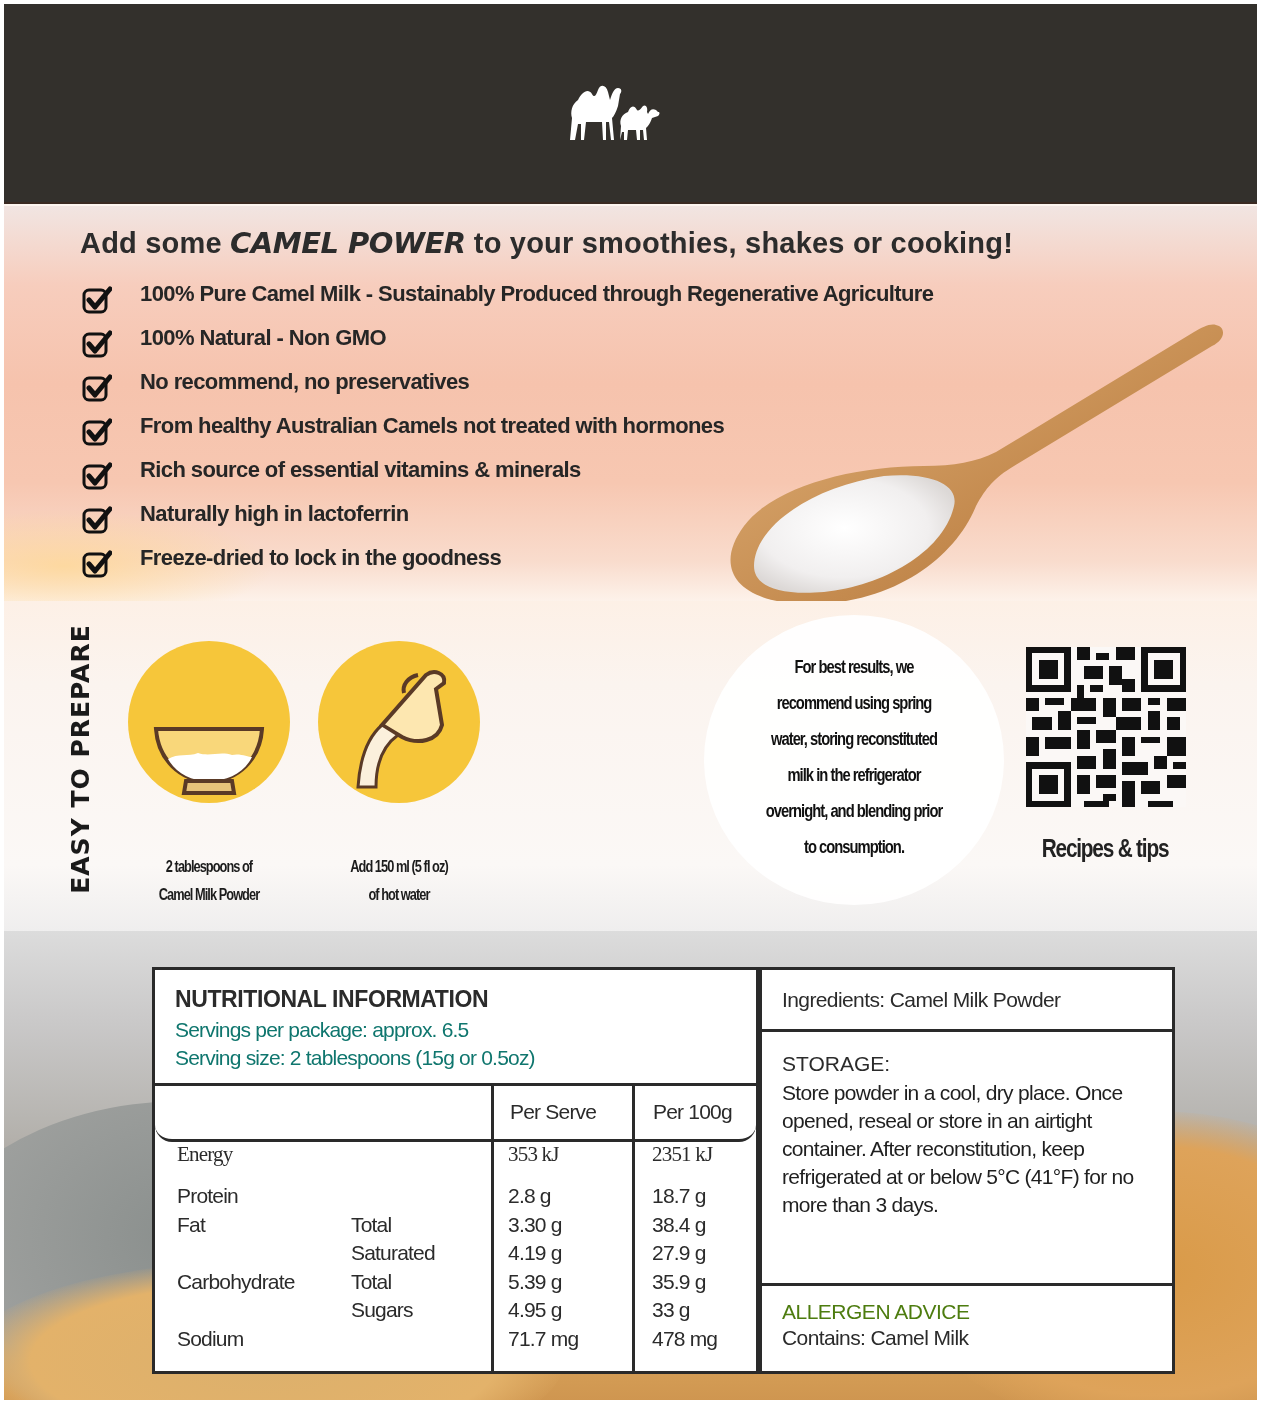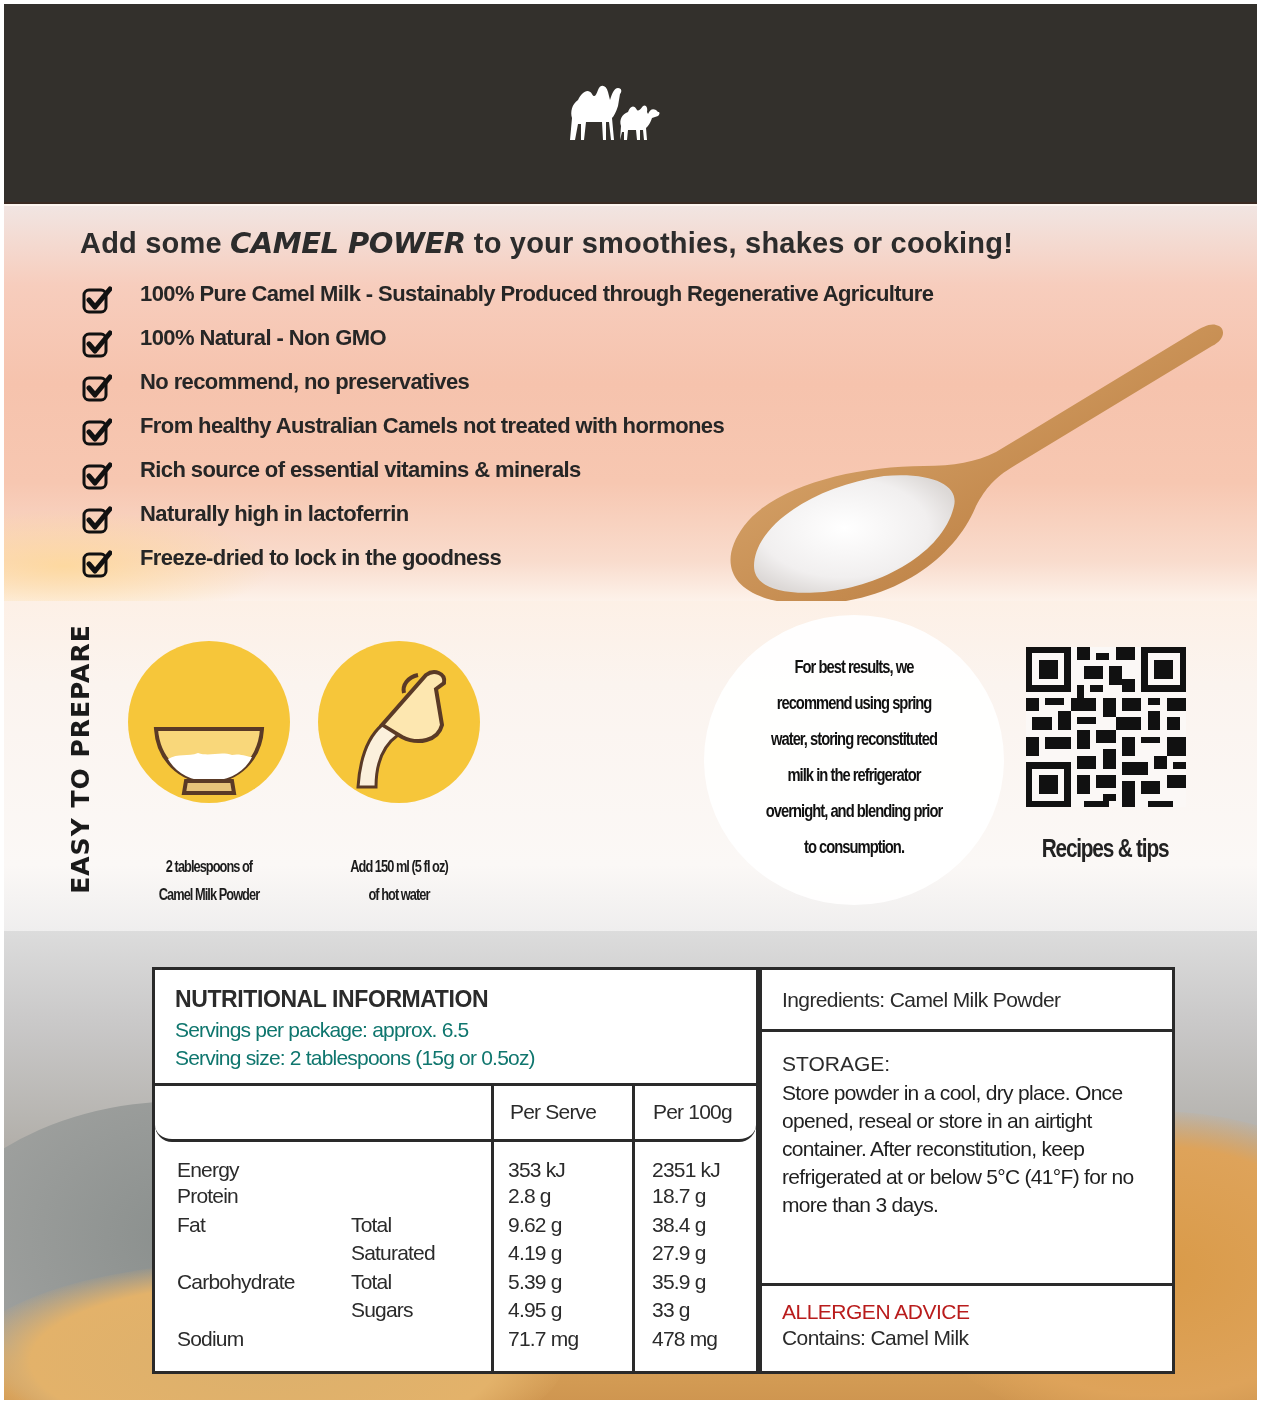--- a/index.html
+++ b/index.html
@@ -67,21 +67,21 @@
   .c-100 { left: 497px; }
 
   
   .info { position: absolute; left: 755px; top: 963px; width: 416px; height: 407px; background: #fff; border: 3px solid #2a2a2a; border-left-width: 3px; }
   .ingredients { position: absolute; left: 0; top: 0; width: 410px; height: 62px; border-bottom: 3px solid #2a2a2a; padding-left: 12px; }
   .ingredients span { position: absolute; left: 20px; top: 18px; font-size: 21px; color: #2b2b2b; letter-spacing: -0.6px; white-space: nowrap; }
   .storage { position: absolute; left: 0; top: 62px; width: 410px; height: 254px; border-bottom: 3px solid #2a2a2a; }
   .storage-title { position: absolute; left: 20px; top: 20px; font-size: 21px; color: #2b2b2b; }
   .storage-body { position: absolute; left: 20px; top: 47px; width: 385px; font-size: 21px; line-height: 28px; color: #1f1f1f; letter-spacing: -0.7px; }
   .allergen { position: absolute; left: 0; top: 316px; width: 410px; height: 85px; }
-  .allergen-title { position: absolute; left: 20px; top: 14px; font-size: 21px; color: #b91c1c; letter-spacing: -0.5px; }
+  .allergen-title { position: absolute; left: 20px; top: 14px; font-size: 21px; color: #4d7c0f; letter-spacing: -0.5px; }
   .allergen-body { position: absolute; left: 20px; top: 40px; font-size: 21px; color: #2b2b2b; letter-spacing: -0.6px; }
 </style>
 </head>
 <body>
 
 <div id="page">
 
   <div class="header">
     <svg class="logo" viewBox="0 0 126 66">
       <g fill="#ffffff">
@@ -264,36 +264,36 @@
       <div class="nutri-line" style="top:48px;">Servings per package: approx. 6.5</div>
       <div class="nutri-line" style="top:76px;">Serving size: 2 tablespoons (15g or 0.5oz)</div>
     </div>
     <div class="colhead" style="left:0;width:601px;border-radius:17px;">
       <span style="left:355px;">Per Serve</span>
       <span style="left:498px;">Per 100g</span>
     </div>
     <div class="vline" style="left:336px;"></div>
     <div class="vline" style="left:477px;"></div>
 
-    <div class="nrow" style="top:188px;">
+    <div class="nrow" style="top:172px;font-family:Liberation Serif, serif;">
       <span class="c-name">Energy</span>
         <span class="c-sub"></span>
         <span class="c-serve">353 kJ</span>
         <span class="c-100">2351 kJ</span>
     </div>
     <div class="nrow" style="top:214px;">
       <span class="c-name">Protein</span>
         <span class="c-sub"></span>
         <span class="c-serve">2.8 g</span>
         <span class="c-100">18.7 g</span>
     </div>
     <div class="nrow" style="top:243px;">
       <span class="c-name">Fat</span>
         <span class="c-sub">Total</span>
-        <span class="c-serve">9.62 g</span>
+        <span class="c-serve">3.30 g</span>
         <span class="c-100">38.4 g</span>
     </div>
     <div class="nrow" style="top:271px;">
       <span class="c-name"></span>
         <span class="c-sub">Saturated</span>
         <span class="c-serve">4.19 g</span>
         <span class="c-100">27.9 g</span>
     </div>
     <div class="nrow" style="top:300px;">
       <span class="c-name">Carbohydrate</span>

